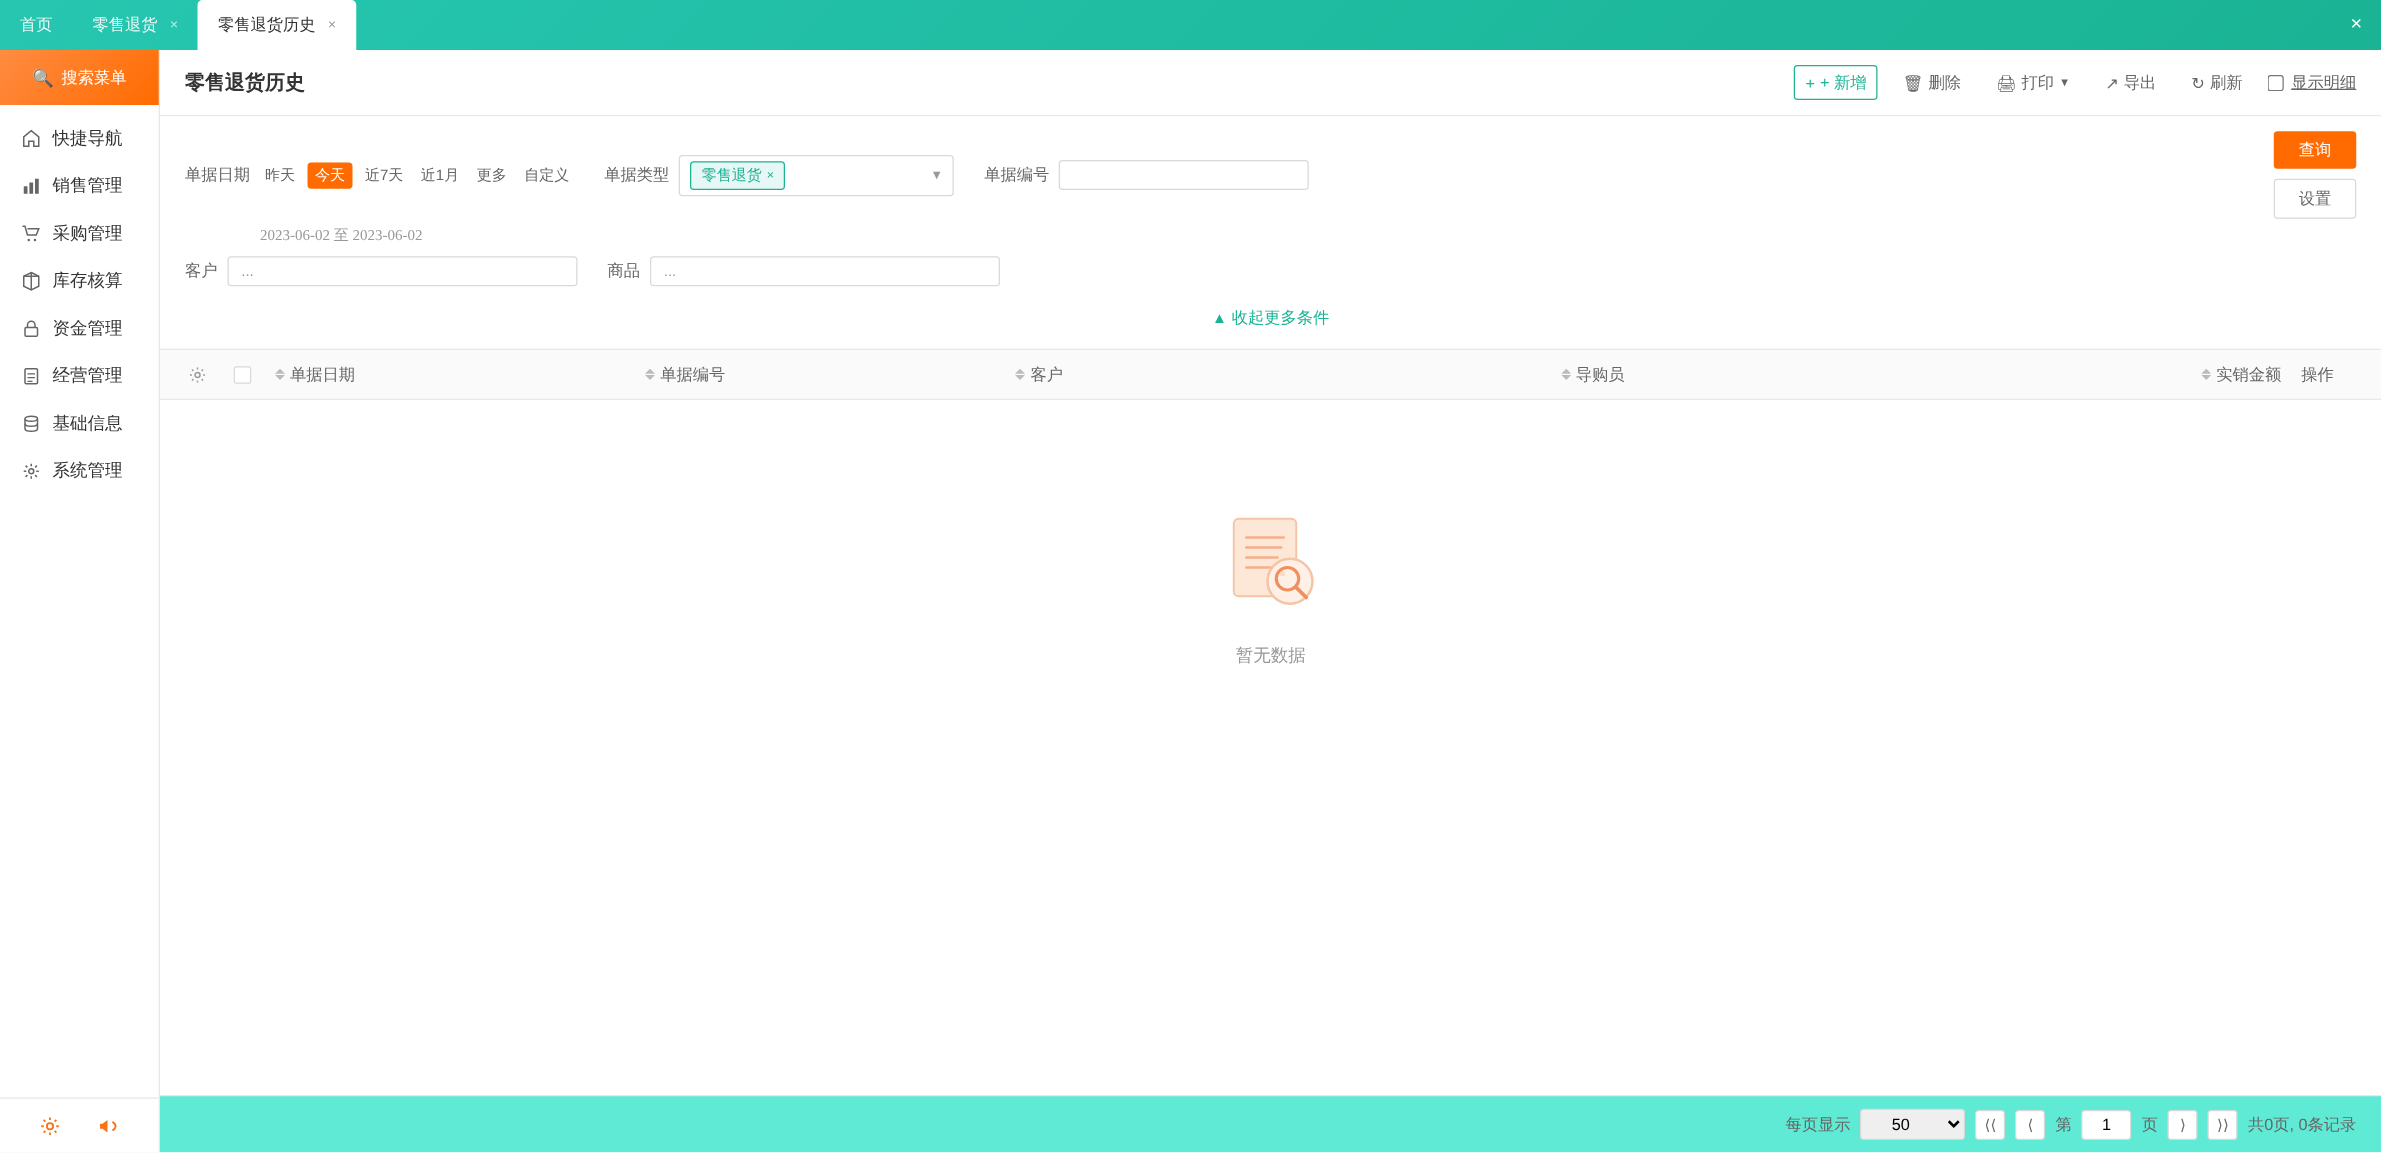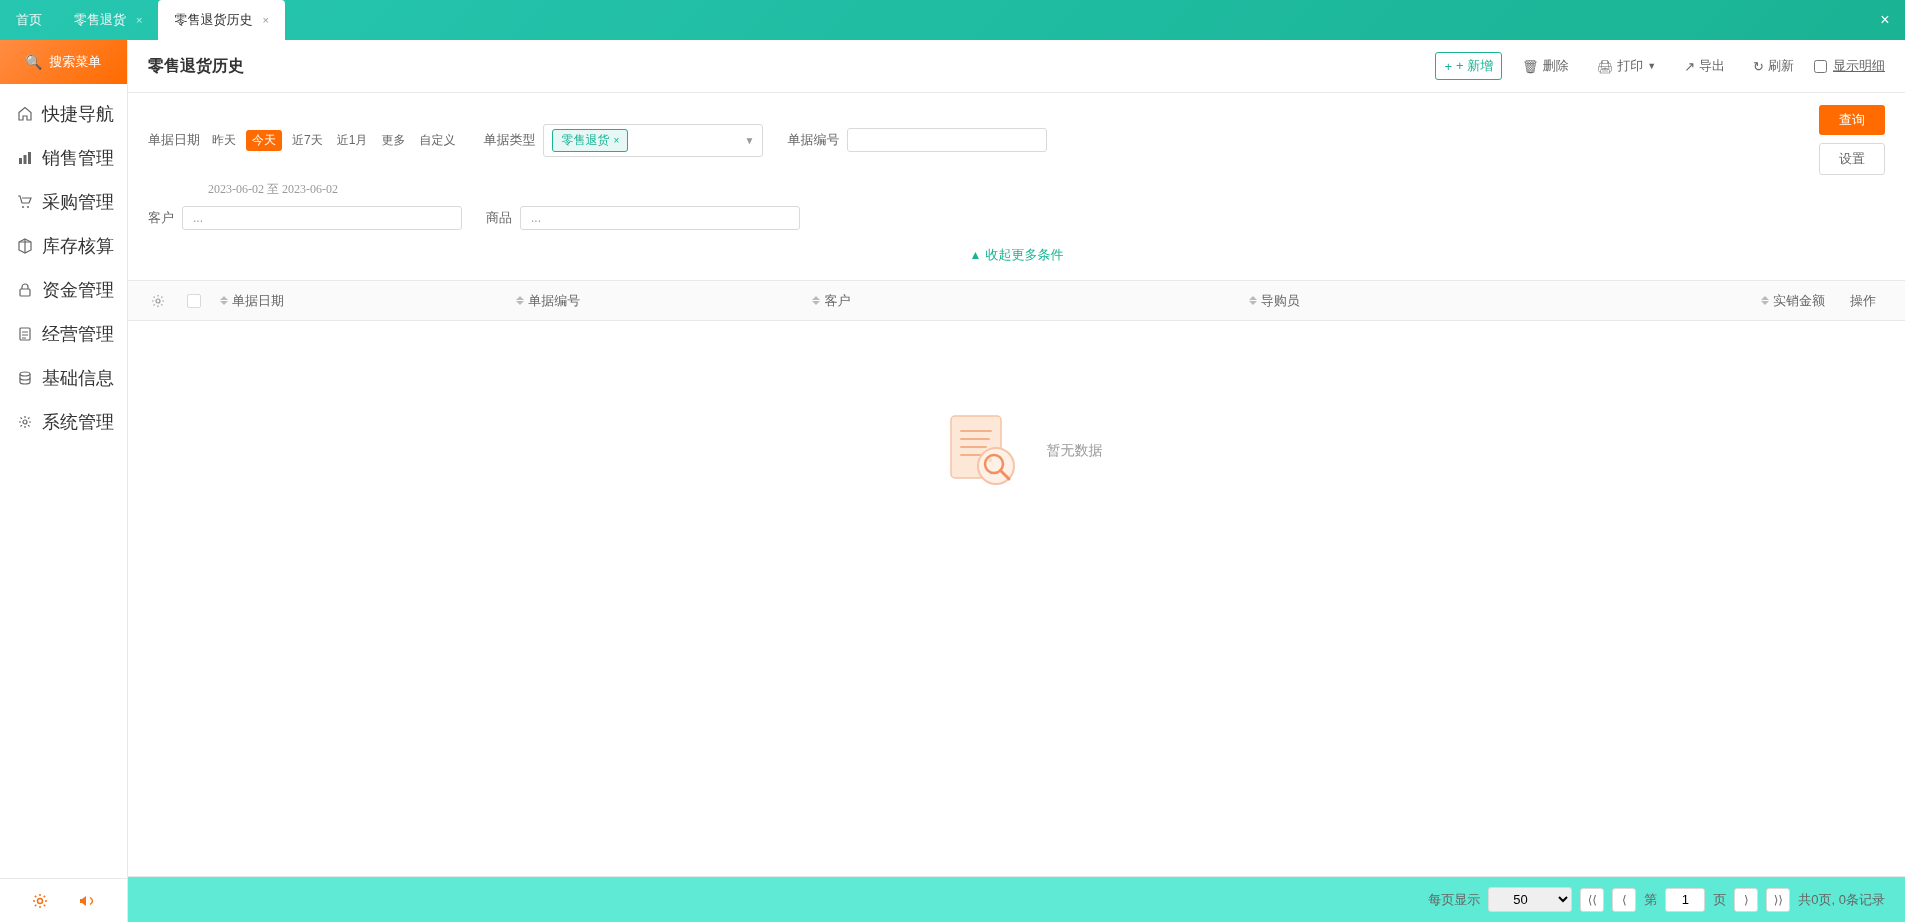--- a/index.html
+++ b/index.html
@@ -84,21 +84,21 @@
     }
     .sidebar-nav {
       flex: 1;
       overflow-y: auto;
       padding: 8px 0;
     }
     .nav-item {
       display: flex;
       align-items: center;
       padding: 10px 16px;
-      font-size: 18px;
+      font-size: 14px;
       color: #333;
       cursor: pointer;
       gap: 8px;
       white-space: nowrap;
     }
     .nav-item .nav-icon {
       width: 18px;
       height: 18px;
       flex-shrink: 0;
       display: flex;
@@ -305,30 +305,30 @@
       gap: 4px;
       white-space: nowrap;
     }
     .th-settings { width: 36px; justify-content: center; }
     .th-checkbox { width: 36px; justify-content: center; }
     .th-date { flex: 1; min-width: 120px; }
     .th-bill-no { flex: 1; min-width: 140px; }
     .th-customer { flex: 1.5; min-width: 160px; }
     .th-guide { flex: 1; min-width: 120px; }
     .th-amount { flex: 1; min-width: 120px; text-align: right; justify-content: flex-end; }
-    .th-action { width: 60px; justify-content: center; }
+    .th-action { width: 60px; justify-content: flex-start; }
     .sort-arrows { display: flex; flex-direction: column; gap: 1px; }
     .sort-arrow { width: 0; height: 0; border-left: 4px solid transparent; border-right: 4px solid transparent; }
     .sort-arrow.up { border-bottom: 4px solid #bbb; }
     .sort-arrow.down { border-top: 4px solid #bbb; }
 
     
     .empty-state {
       display: flex;
-      flex-direction: row;
+      flex-direction: column;
       align-items: center;
       justify-content: center;
       padding: 80px 0;
       gap: 16px;
     }
     .empty-text {
       font-size: 14px;
       color: #999;
     }
 

